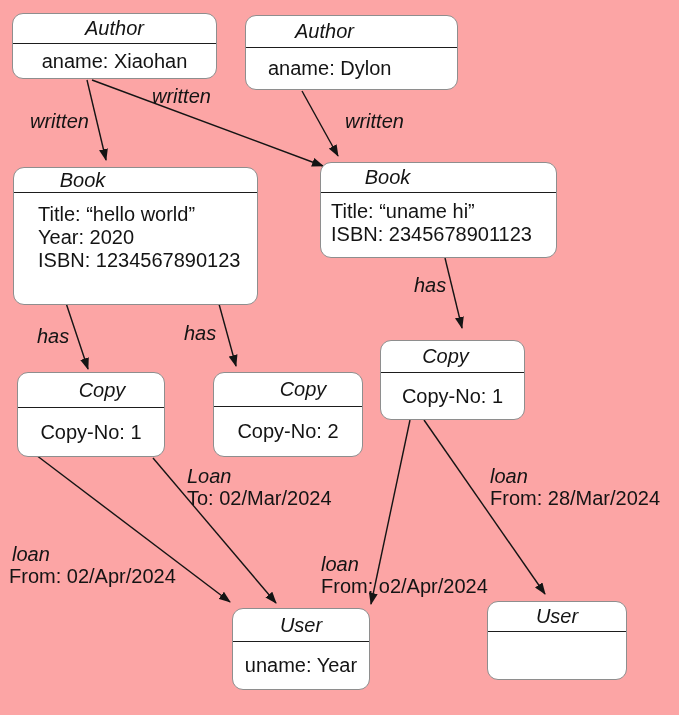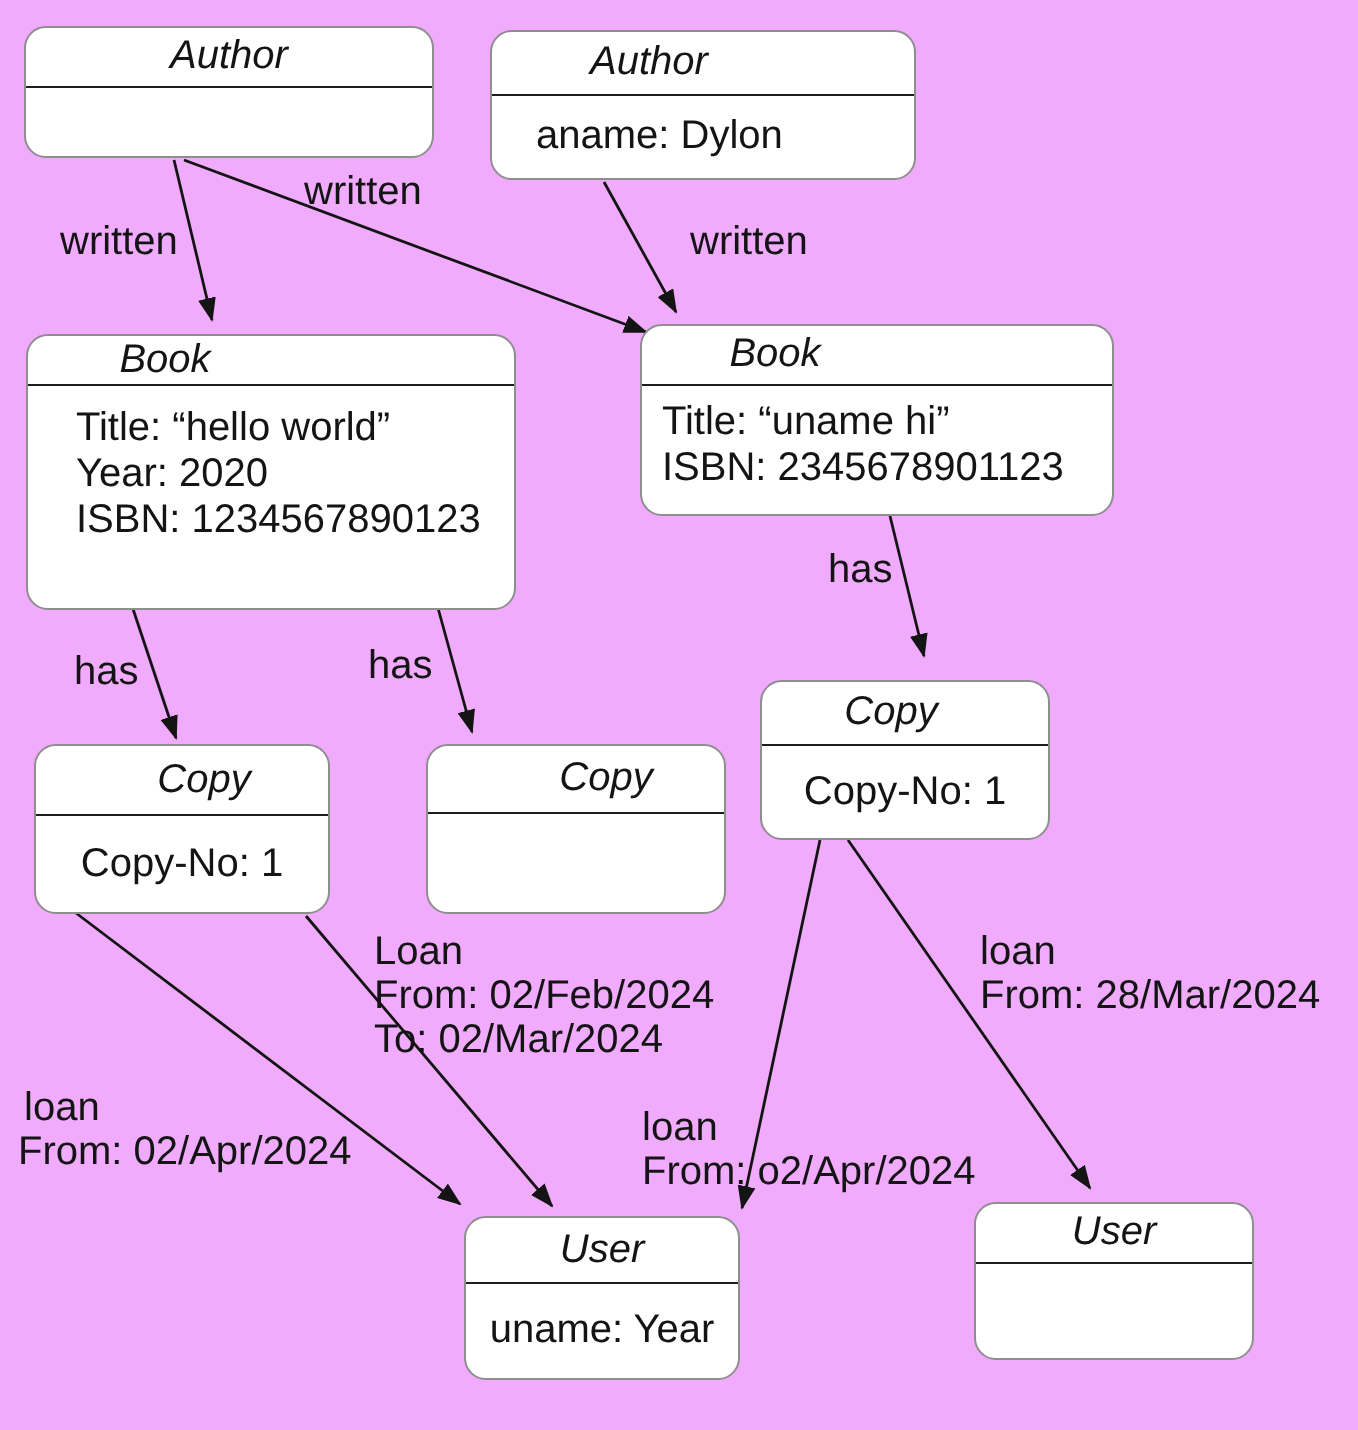--- a/index.html
+++ b/index.html
@@ -1,19 +1,19 @@
 <!DOCTYPE html>
 <html><head>
 <meta charset="utf-8">
 <style>
   html, body { margin:0; padding:0; background:#ffffff; }
   .canvas {
     position:relative;
     width:679px; height:715px;
-    background:#f0abfc;
+    background:#fca5a5;
     font-family:"Liberation Sans", sans-serif;
     color:#141414;
     overflow:hidden;
   }
   svg.edges { position:absolute; left:0; top:0; z-index:1; }
   .node {
     position:absolute;
     background:#ffffff;
     border:1.5px solid #8e8e8e;
     border-radius:11px;
@@ -37,21 +37,21 @@
   }
   .nbody.center { display:flex; align-items:center; justify-content:center; }
   .nbody.lines { line-height:23px; }
   .elabel {
     position:absolute;
     font-size:20px;
     line-height:22px;
     white-space:nowrap;
     z-index:3;
   }
-  .iname { }
+  .iname { font-style:italic; }
 </style>
 </head>
 <body>
 
 <div class="canvas">
 
   <svg class="edges" width="679" height="715" viewBox="0 0 679 715">
     <defs>
       <marker id="arrow" viewBox="0 0 12 9" markerWidth="12" markerHeight="9" refX="11" refY="4.5" orient="auto" markerUnits="userSpaceOnUse">
         <path d="M0,0 L12,4.5 L0,9 z" fill="#141414"></path>
@@ -66,20 +66,21 @@
       <line x1="445" y1="258" x2="462" y2="328" marker-end="url(#arrow)"></line>
       <line x1="36" y1="455" x2="230" y2="602" marker-end="url(#arrow)"></line>
       <line x1="153" y1="458" x2="276" y2="603" marker-end="url(#arrow)"></line>
       <line x1="410" y1="420" x2="371" y2="604" marker-end="url(#arrow)"></line>
       <line x1="424" y1="420" x2="545" y2="594" marker-end="url(#arrow)"></line>
     </g>
   </svg>
 
   <div class="node" style="left:12px;top:13px;width:205px;height:66px;">
     <div class="ntitle" style="height:30px;">Author</div>
+    <div class="nbody center">aname: Xiaohan</div>
   </div>
 
   <div class="node" style="left:245px;top:15px;width:213px;height:75px;">
     <div class="ntitle" style="height:32px;padding-right:54px;">Author</div>
     <div class="nbody" style="display:flex;align-items:center;padding-left:22px;">aname: Dylon</div>
   </div>
 
   <div class="node" style="left:13px;top:167px;width:245px;height:138px;">
     <div class="ntitle" style="height:25px;padding-right:106px;">Book</div>
     <div class="nbody lines" style="padding:10px 4px 0 24px;">
@@ -97,20 +98,21 @@
     </div>
   </div>
 
   <div class="node" style="left:17px;top:372px;width:148px;height:85px;">
     <div class="ntitle" style="height:35px;padding-left:22px;">Copy</div>
     <div class="nbody center">Copy-No: 1</div>
   </div>
 
   <div class="node" style="left:213px;top:372px;width:150px;height:85px;">
     <div class="ntitle" style="height:34px;padding-left:30px;">Copy</div>
+    <div class="nbody center">Copy-No: 2</div>
   </div>
 
   <div class="node" style="left:380px;top:340px;width:145px;height:80px;">
     <div class="ntitle" style="height:32px;padding-right:14px;">Copy</div>
     <div class="nbody center">Copy-No: 1</div>
   </div>
 
   <div class="node" style="left:232px;top:608px;width:138px;height:82px;">
     <div class="ntitle" style="height:33px;">User</div>
     <div class="nbody center">uname: Year</div>
@@ -139,21 +141,20 @@
   <div class="elabel" style="left:184px;top:322px;">
     <div class="iname">has</div>
   </div>
 
   <div class="elabel" style="left:414px;top:274px;">
     <div class="iname">has</div>
   </div>
 
   <div class="elabel" style="left:187px;top:465px;">
     <div class="iname">Loan</div>
-    <div>From: 02/Feb/2024</div>
     <div>To: 02/Mar/2024</div>
   </div>
 
   <div class="elabel" style="left:9px;top:543px;">
     <div class="iname" style="margin-left:3px;">loan</div>
     <div>From: 02/Apr/2024</div>
   </div>
 
   <div class="elabel" style="left:321px;top:553px;">
     <div class="iname">loan</div>

